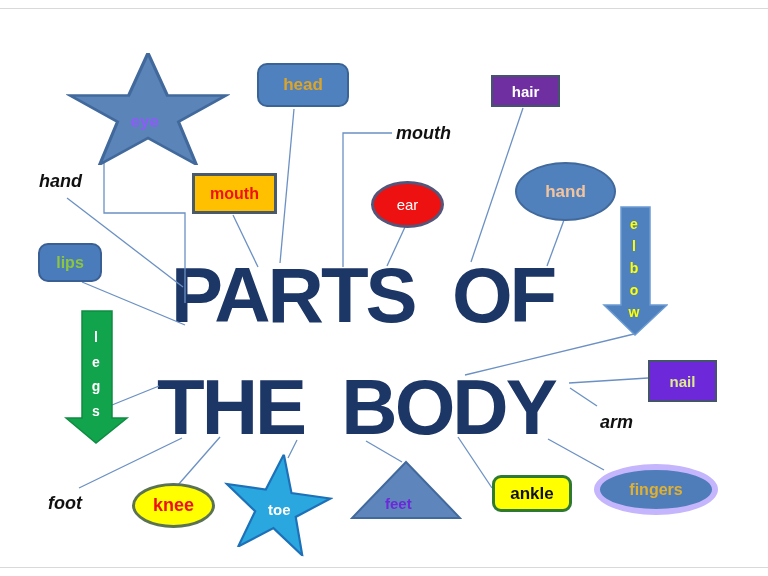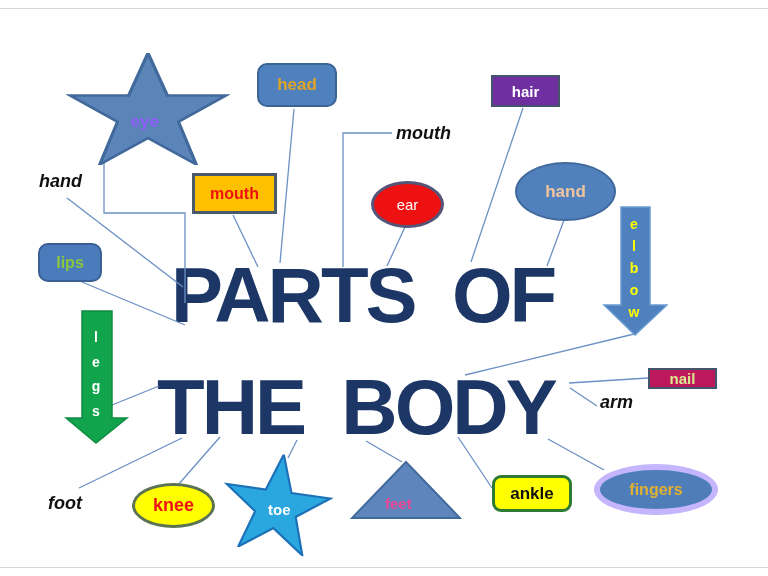--- a/index.html
+++ b/index.html
@@ -21,38 +21,38 @@
 
   
   .connectors{position:absolute;left:0;top:0;z-index:2;}
 
   
   .shape{position:absolute;z-index:3;box-sizing:border-box;display:flex;align-items:center;justify-content:center;font-weight:bold;}
   .shape svg{position:absolute;left:0;top:0;width:100%;height:100%;}
   .floating-label{position:absolute;z-index:3;font-weight:bold;font-style:italic;color:#111111;font-size:18px;}
 
   
-  .head-box   {left:257px;top:63px; width:80px;height:44px;background:#4e81bd;border:2px solid #3a6496;border-radius:10px;color:#dda428;font-size:17px;}
+  .head-box   {left:257px;top:63px; width:92px;height:44px;background:#4e81bd;border:2px solid #3a6496;border-radius:10px;color:#dda428;font-size:17px;}
   .hair-box   {left:491px;top:75px; width:69px;height:32px;background:#6f2fa0;border:2px solid #44546a;color:#ffffff;font-size:15px;}
   .mouth-box  {left:192px;top:173px;width:85px;height:41px;background:#ffc000;border:3px solid #4a5a6b;color:#ee1111;font-size:16px;}
   .lips-box   {left:38px; top:243px;width:64px;height:39px;background:#4a7cbb;border:2px solid #3a5f94;border-radius:10px;color:#8cc63f;font-size:16px;}
-  .nail-box   {left:648px;top:368px;width:69px;height:21px;background:#be185d;border:2px solid #44546a;color:#dce98f;font-size:15px;}
+  .nail-box   {left:648px;top:360px;width:69px;height:42px;background:#6d28d9;border:2px solid #44546a;color:#dce98f;font-size:15px;}
   .ankle-box  {left:492px;top:475px;width:80px;height:37px;background:#ffff00;border:3px solid #2f7a33;border-radius:9px;color:#111111;font-size:17px;}
   .ear-ell    {left:371px;top:181px;width:73px;height:47px;background:#ee1111;border:3px solid #545579;border-radius:50%;color:#ffffff;font-size:15px;font-weight:normal;}
   .hand-ell   {left:515px;top:162px;width:101px;height:59px;background:#5081bd;border:2px solid #41699c;border-radius:50%;color:#f2c49e;font-size:17px;}
   .knee-ell   {left:132px;top:483px;width:83px;height:45px;background:#ffff00;border:3px solid #5b7352;border-radius:50%;color:#ee1111;font-size:18px;}
   .fingers-ell{left:594px;top:464px;width:124px;height:51px;background:#4f7dba;border:6px solid #c4b5fd;border-radius:50%;color:#e0b030;font-size:16px;}
 
   
   .eye-star {left:66px;top:53px;width:164px;height:112px;}
   .eye-star .shape-label{position:absolute;left:48%;top:62%;transform:translate(-50%,-50%);color:#8b5cf6;font-size:17px;}
   .toe-star {left:222px;top:454px;width:110px;height:98px;transform:rotate(8deg);}
   .toe-label{position:absolute;left:268px;top:501px;z-index:4;color:#ffffff;font-weight:bold;font-size:15px;}
   .feet-tri {left:350px;top:460px;width:112px;height:60px;}
-  .feet-label{position:absolute;left:385px;top:495px;z-index:4;color:#ec4899;font-weight:bold;font-size:15px;}
+  .feet-label{position:absolute;left:385px;top:495px;z-index:4;color:#6d28d9;font-weight:bold;font-size:15px;}
   .elbow-arrow{left:602px;top:206px;width:66px;height:130px;}
   .legs-arrow {left:64px;top:310px;width:66px;height:136px;}
   .letter-stack{position:absolute;z-index:4;font-weight:bold;text-align:center;}
   .elbow-letters{left:620px;top:213px;width:28px;line-height:22px;font-size:14px;color:#ffff00;}
   .legs-letters {left:81px;top:325px;width:30px;line-height:24.5px;font-size:14px;color:#ffffff;}
   .letter-stack span{display:block;}
 </style>
 </head>
 <body>
 
@@ -167,16 +167,16 @@
   <div class="shape ankle-box">
     <span>ankle</span>
   </div>
 
   <div class="shape fingers-ell">
     <span>fingers</span>
   </div>
 
   <span class="floating-label" style="left:39px;top:171px;">hand</span>
   <span class="floating-label" style="left:396px;top:123px;">mouth</span>
-  <span class="floating-label" style="left:600px;top:392px;">arm</span>
+  <span class="floating-label" style="left:600px;top:412px;">arm</span>
   <span class="floating-label" style="left:48px;top:493px;">foot</span>
 
 </div>
 
 </body></html>

